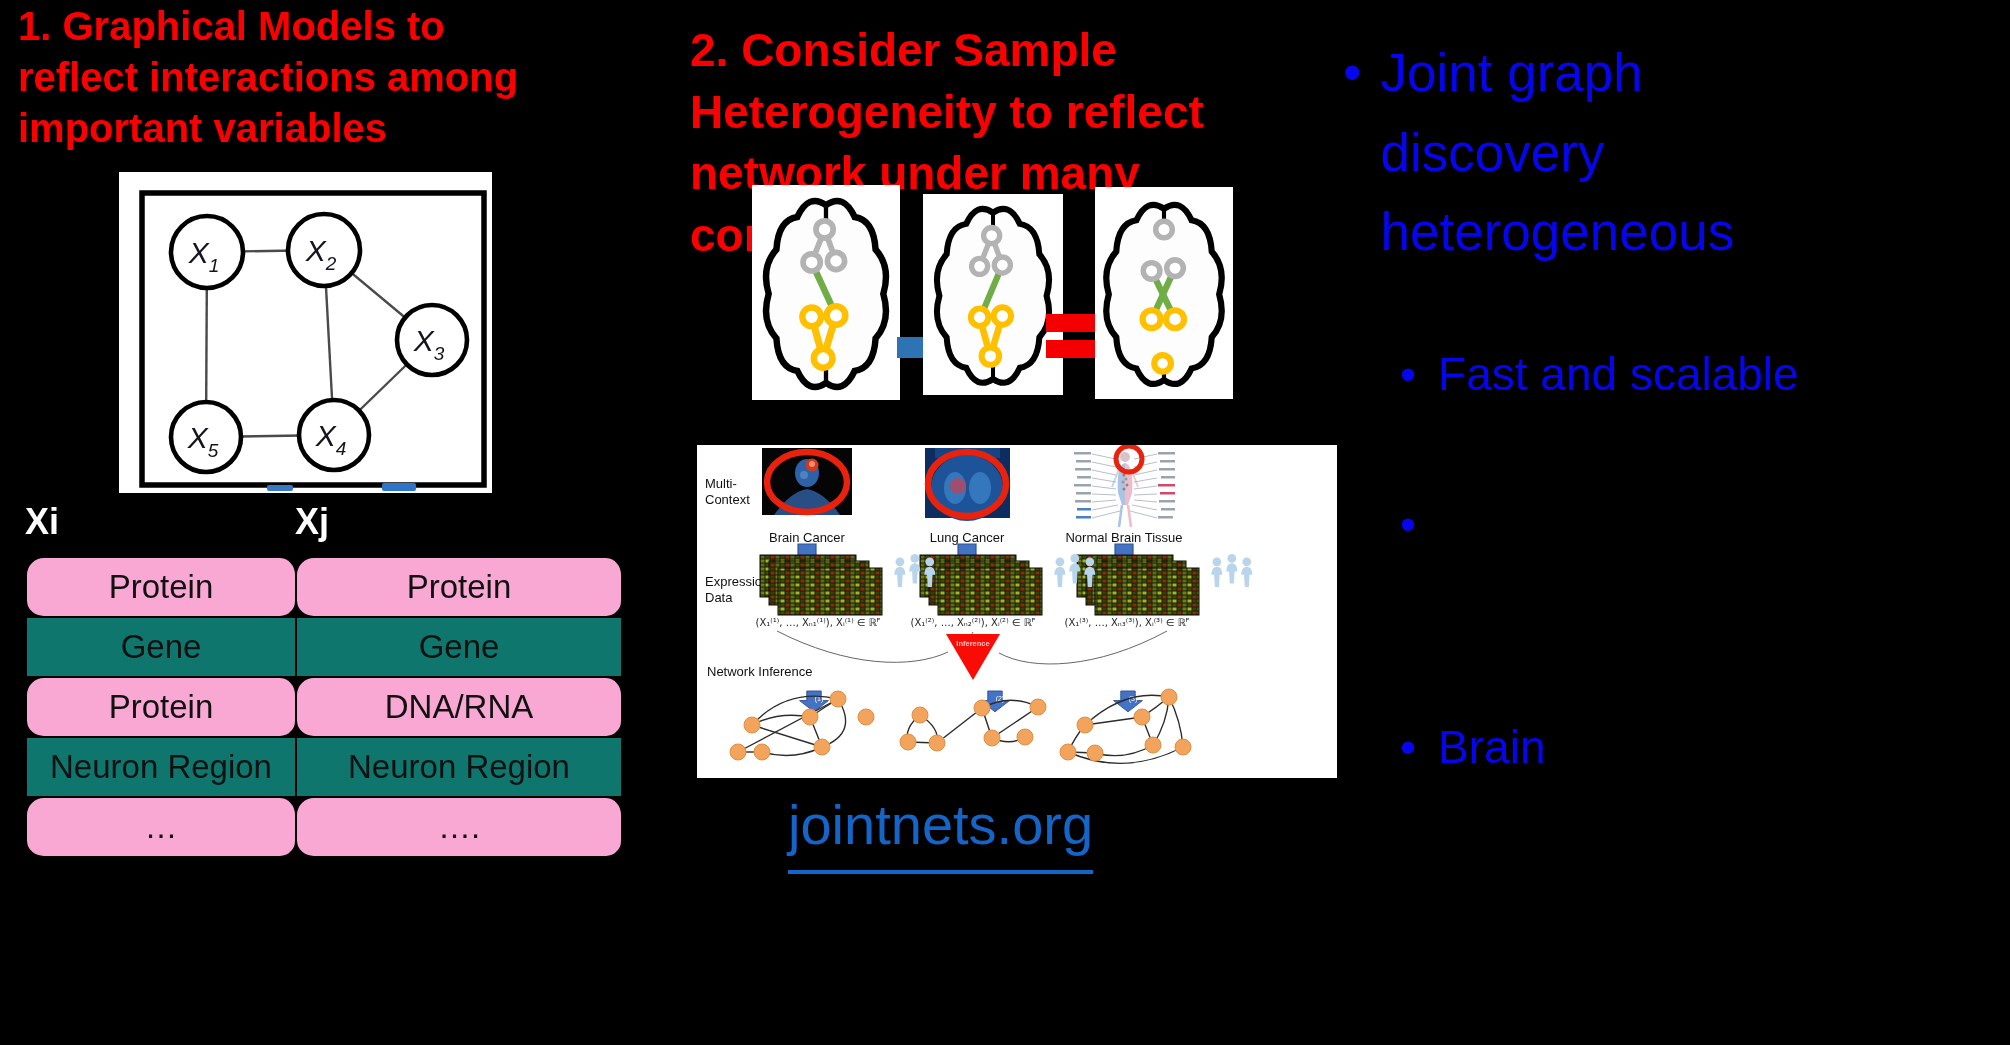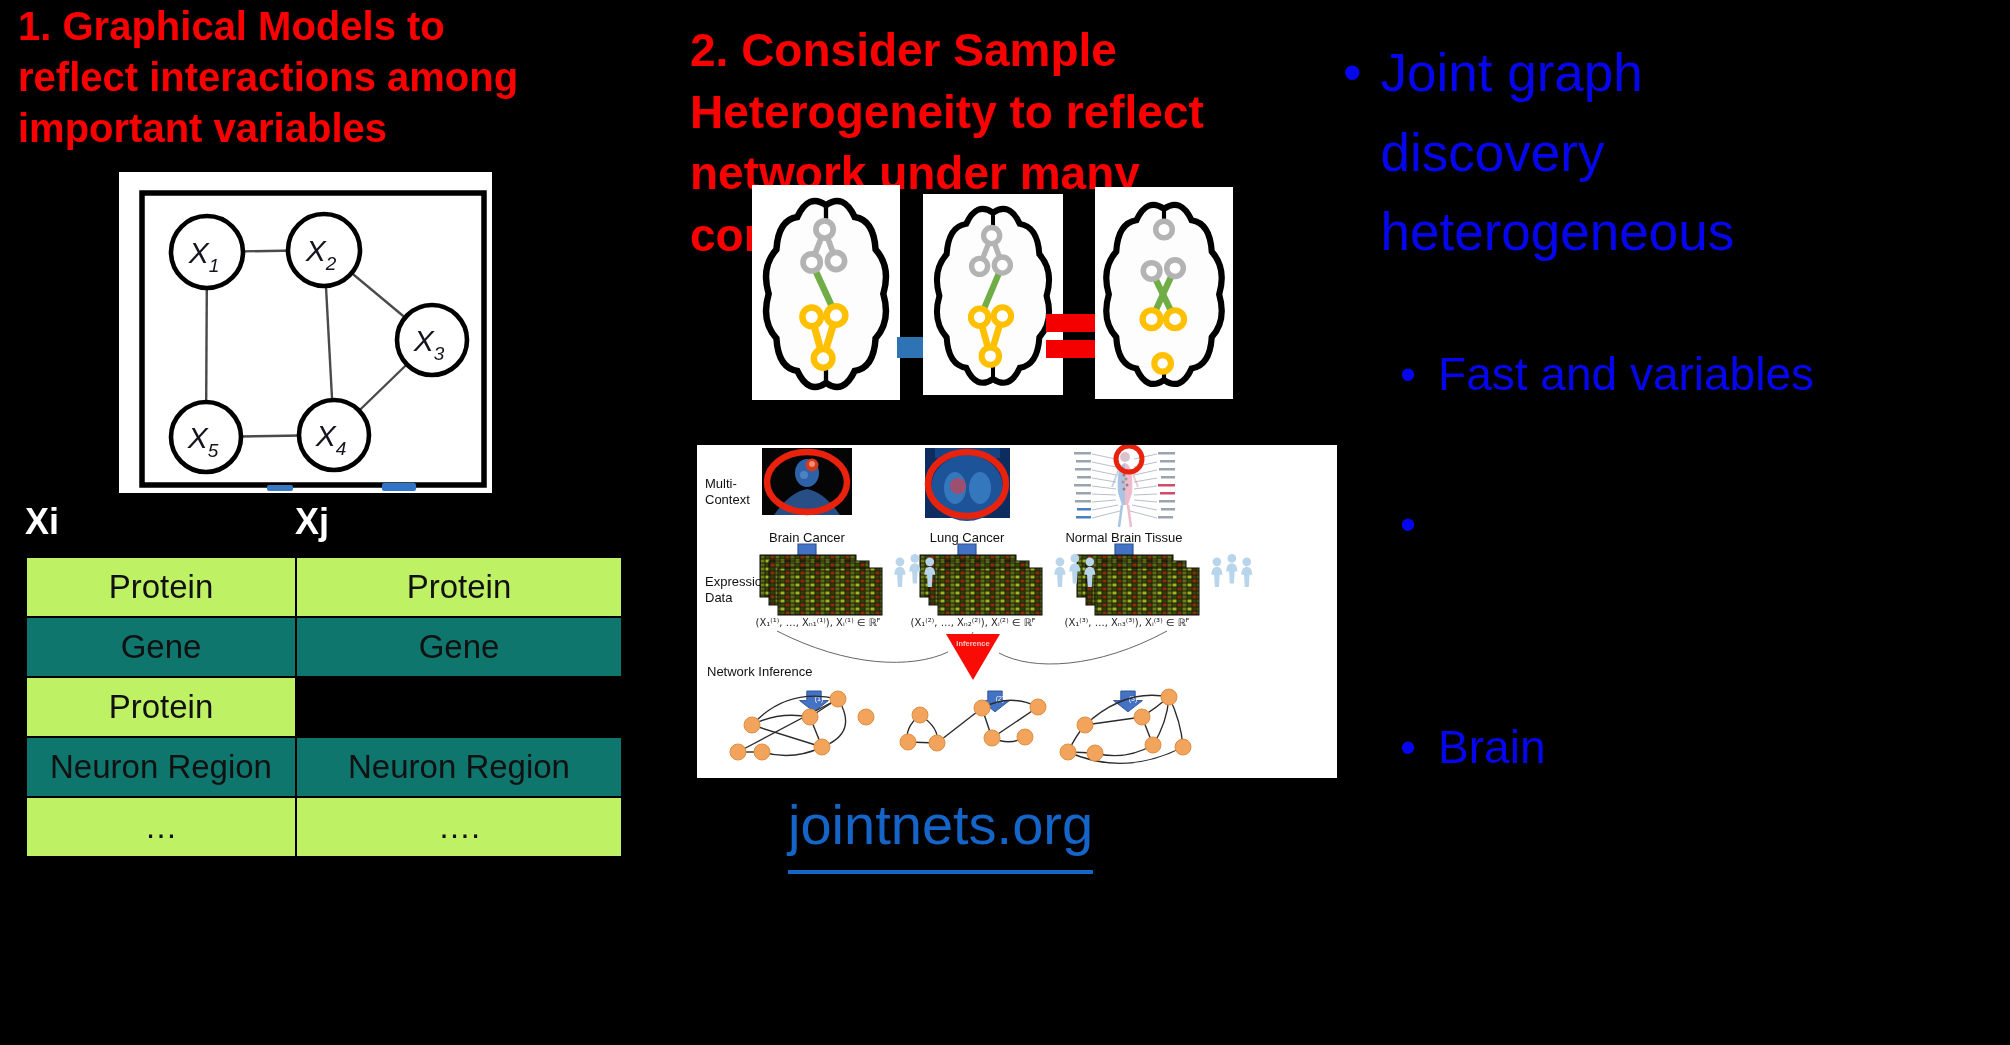--- a/index.html
+++ b/index.html
@@ -21,21 +21,21 @@
   .smudge.a{left:148px;top:313px;width:26px;height:6px;background:#3a78c2;}
   .smudge.b{left:263px;top:311px;width:34px;height:8px;background:#2e74c8;}
 
   
   .xij{position:absolute;top:501px;color:#fff;font-weight:bold;font-size:36px;text-align:left;}
   #xi{left:25px;width:270px;} #xj{left:295px;width:326px;}
   .pair-table{position:absolute;left:25px;top:556px;width:596px;border-left:2px solid #000;border-top:2px solid #000;}
   .prow{display:grid;grid-template-columns:270px 326px;}
   .cell{font-size:33px;color:#111;height:60px;box-sizing:border-box;display:flex;align-items:center;
         justify-content:center;border-right:2px solid #000;border-bottom:2px solid #000;}
-  .r-odd .cell{background:#bef264;} .r-even .cell{background:#0f766e;}
+  .r-odd .cell{background:#f9a8d4;border-radius:17px;} .r-even .cell{background:#0f766e;}
 
   
   .card{position:absolute;background:#fff;}
   #card1{left:752px;top:185px;width:148px;height:215px;}
   #card2{left:923px;top:194px;width:140px;height:201px;}
   #card3{left:1095px;top:187px;width:138px;height:212px;}
   .card svg{display:block;width:100%;height:100%;}
   .brain-outline{fill:#fdfdfd;stroke:#000;stroke-width:4.5;}
   .fissure{stroke:#000;stroke-width:3;stroke-linecap:round;}
   .eg{stroke:#b3b3b3;stroke-width:4;} .egr{stroke:#70ad47;stroke-width:4.6;} .ey{stroke:#ffc000;stroke-width:5;}
@@ -145,20 +145,21 @@
     <div class="prow r-odd">
       <div class="cell">Protein</div>
       <div class="cell">Protein</div>
     </div>
     <div class="prow r-even">
       <div class="cell">Gene</div>
       <div class="cell">Gene</div>
     </div>
     <div class="prow r-odd">
       <div class="cell">Protein</div>
+      <div class="cell">DNA/RNA</div>
     </div>
     <div class="prow r-even">
       <div class="cell">Neuron Region</div>
       <div class="cell">Neuron Region</div>
     </div>
     <div class="prow r-odd">
       <div class="cell">…</div>
       <div class="cell">….</div>
     </div>
   </div>
@@ -441,21 +442,21 @@
   <div class="link"><span>jointnets.org</span></div>
 
   <div class="b" id="b1">
     <span class="dot">•</span>
     <span class="btxt">Joint graph
 discovery
 heterogeneous</span>
   </div>
   <div class="b" id="b2">
     <span class="dot">•</span>
-    <span class="btxt">Fast and variables</span>
+    <span class="btxt">Fast and scalable</span>
   </div>
   <div class="b" id="b3">
     <span class="dot">•</span>
   </div>
   <div class="b" id="b4">
     <span class="dot">•</span>
     <span class="btxt">Brain</span>
   </div>
 
 </div>

